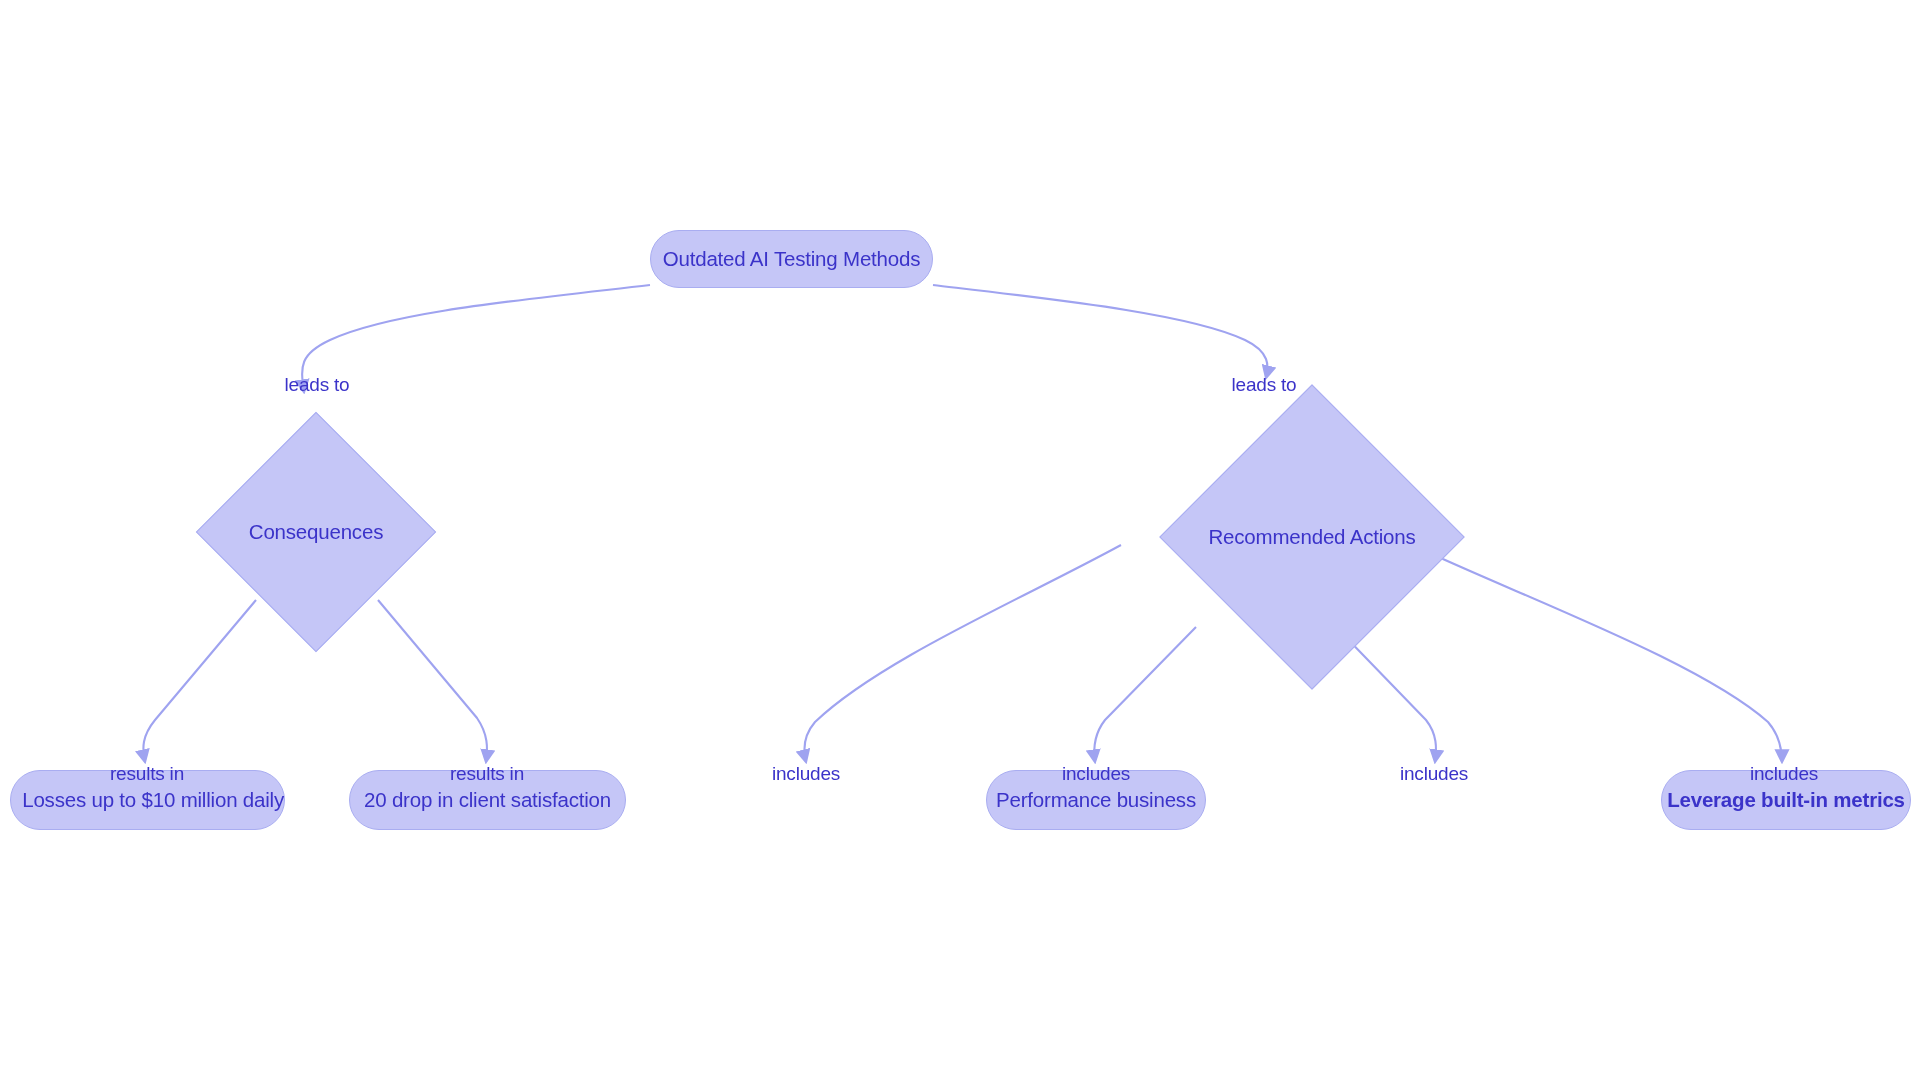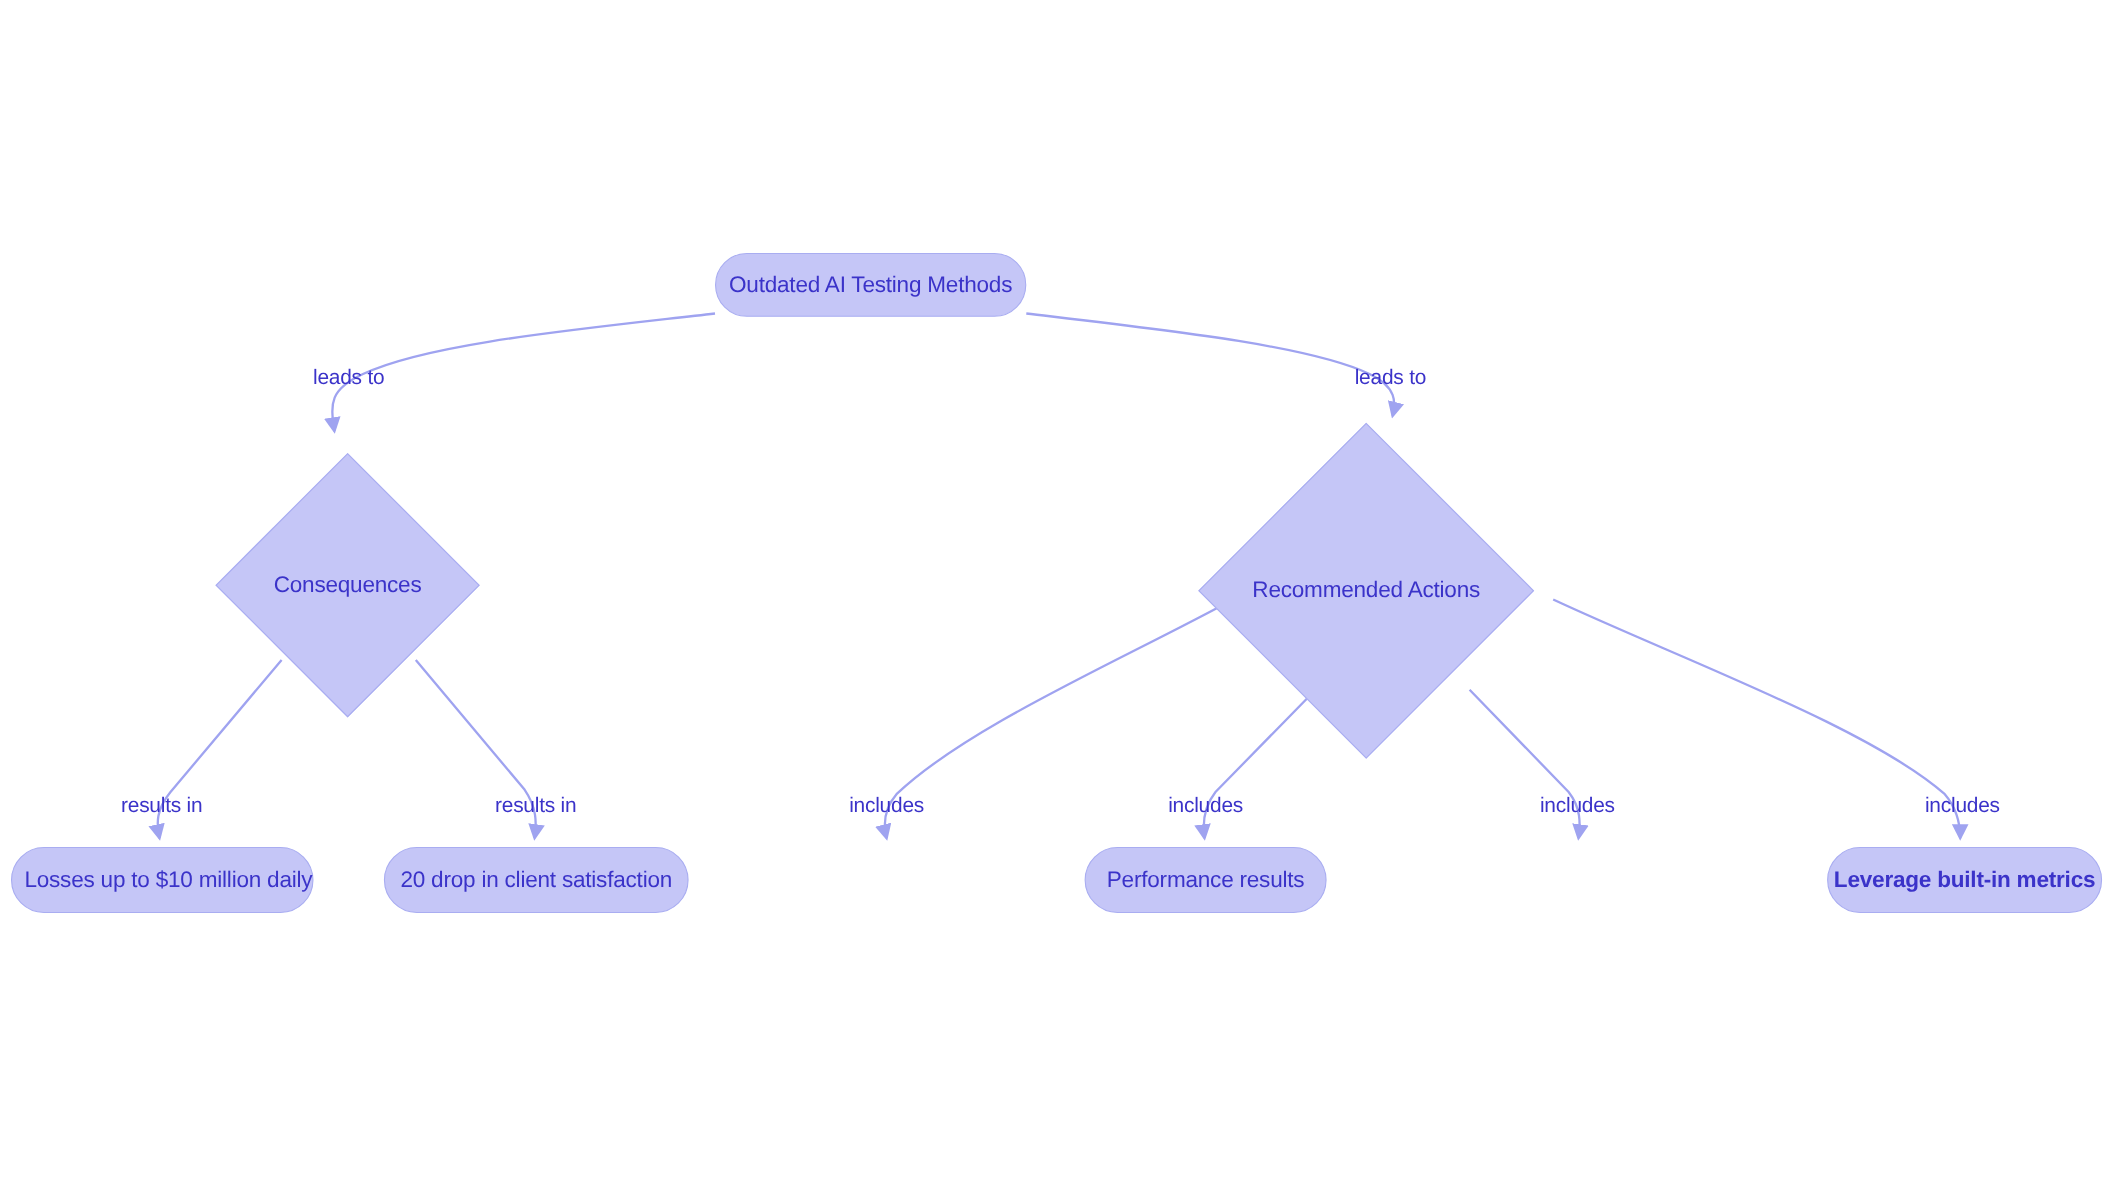--- a/index.html
+++ b/index.html
@@ -13,21 +13,21 @@
   .pill .label{color:#3b33c9;font-size:20.5px;letter-spacing:-0.2px;
                white-space:nowrap;line-height:1;}
   .diamond{background:transparent;}
   .diamond .dshape{position:absolute;left:0;top:0;width:100%;height:100%;
         background:#c5c6f7;border:1.6px solid #a9adf1;
         transform:rotate(45deg);box-sizing:border-box;}
   .diamond .label{position:relative;z-index:2;color:#3b33c9;font-size:20.5px;
         white-space:nowrap;letter-spacing:-0.2px;line-height:1;}
   .edge-label{position:absolute;color:#3b33c9;font-size:19px;
         white-space:nowrap;letter-spacing:-0.2px;line-height:1;
-        transform:translate(-50%,-50%);}
+        transform:translate(-50%,-50%);margin-top:40px;}
 </style>
 </head>
 <body>
 
 <div id="stage">
 
   <svg id="edges" viewBox="0 0 1920 1083" xmlns="http://www.w3.org/2000/svg">
     <defs>
       <marker id="arrow" viewBox="0 0 10 10" refX="8.4" refY="5" markerWidth="7.2" markerHeight="7.2" orient="auto-start-reverse">
         <path d="M 0 0 L 10 5 L 0 10 z" fill="#9fa3f0"></path>
@@ -49,36 +49,36 @@
 
   <div class="node pill" style="left:650px;top:230px;width:283px;height:58px;">
     <span class="label">Outdated AI Testing Methods</span>
   </div>
 
   <div class="node diamond" style="left:231px;top:447px;width:170px;height:170px;">
     <span class="dshape"></span>
     <span class="label">Consequences</span>
   </div>
 
-  <div class="node diamond" style="left:1134px;top:429px;width:216px;height:216px;">
+  <div class="node diamond" style="left:1204px;top:429px;width:216px;height:216px;">
     <span class="dshape"></span>
     <span class="label">Recommended Actions</span>
   </div>
 
   <div class="node pill" style="left:10px;top:770px;width:275px;height:60px;justify-content:flex-end;">
     <span class="label">Losses up to $10 million daily</span>
   </div>
 
   <div class="node pill" style="left:349px;top:770px;width:277px;height:60px;">
     <span class="label">20 drop in client satisfaction</span>
   </div>
 
 
   <div class="node pill" style="left:986px;top:770px;width:220px;height:60px;">
-    <span class="label">Performance results</span>
+    <span class="label">Performance business</span>
   </div>
 
 
   <div class="node pill" style="left:1661px;top:770px;width:250px;height:60px;font-weight:bold;">
     <span class="label">Leverage built-in metrics</span>
   </div>
 
   <span class="edge-label" style="left:317px;top:344px;">leads to</span>
   <span class="edge-label" style="left:1264px;top:344px;">leads to</span>
   <span class="edge-label" style="left:147px;top:733px;">results in</span>

